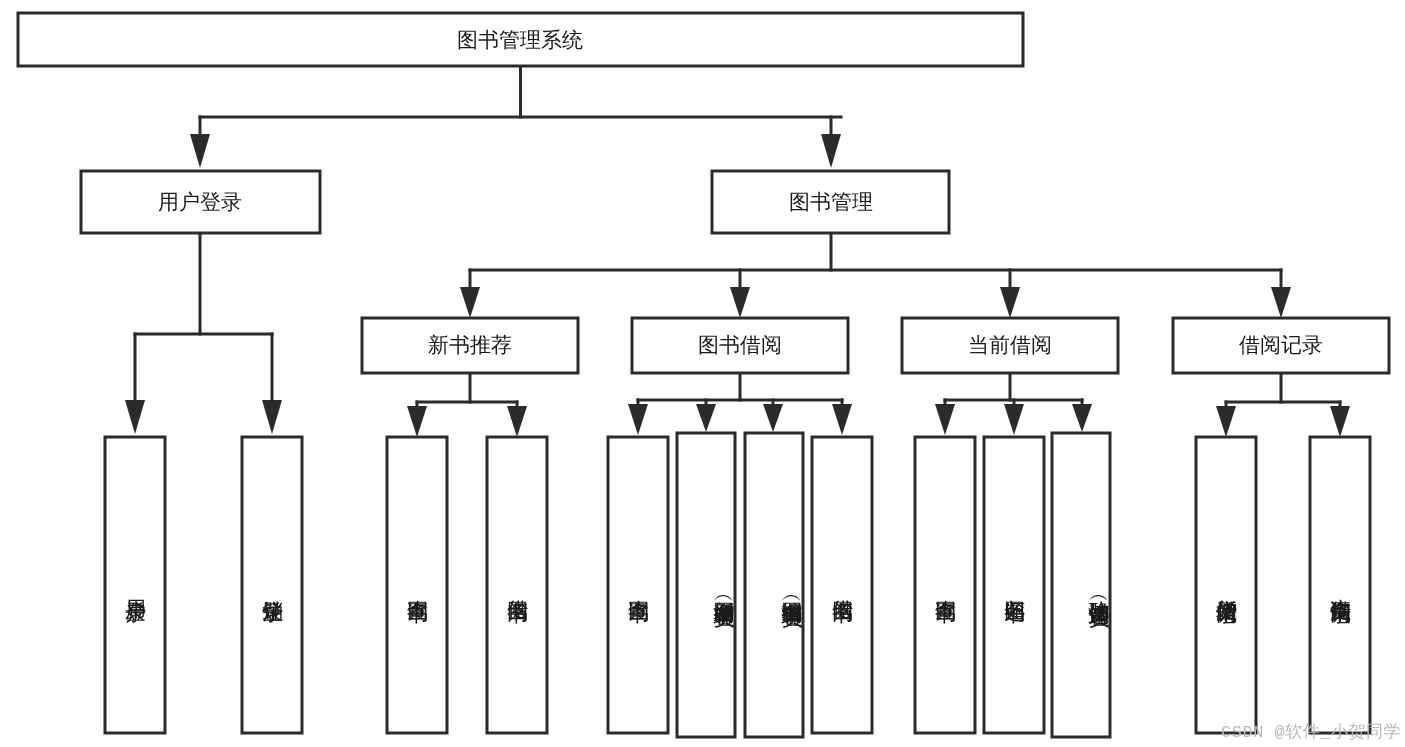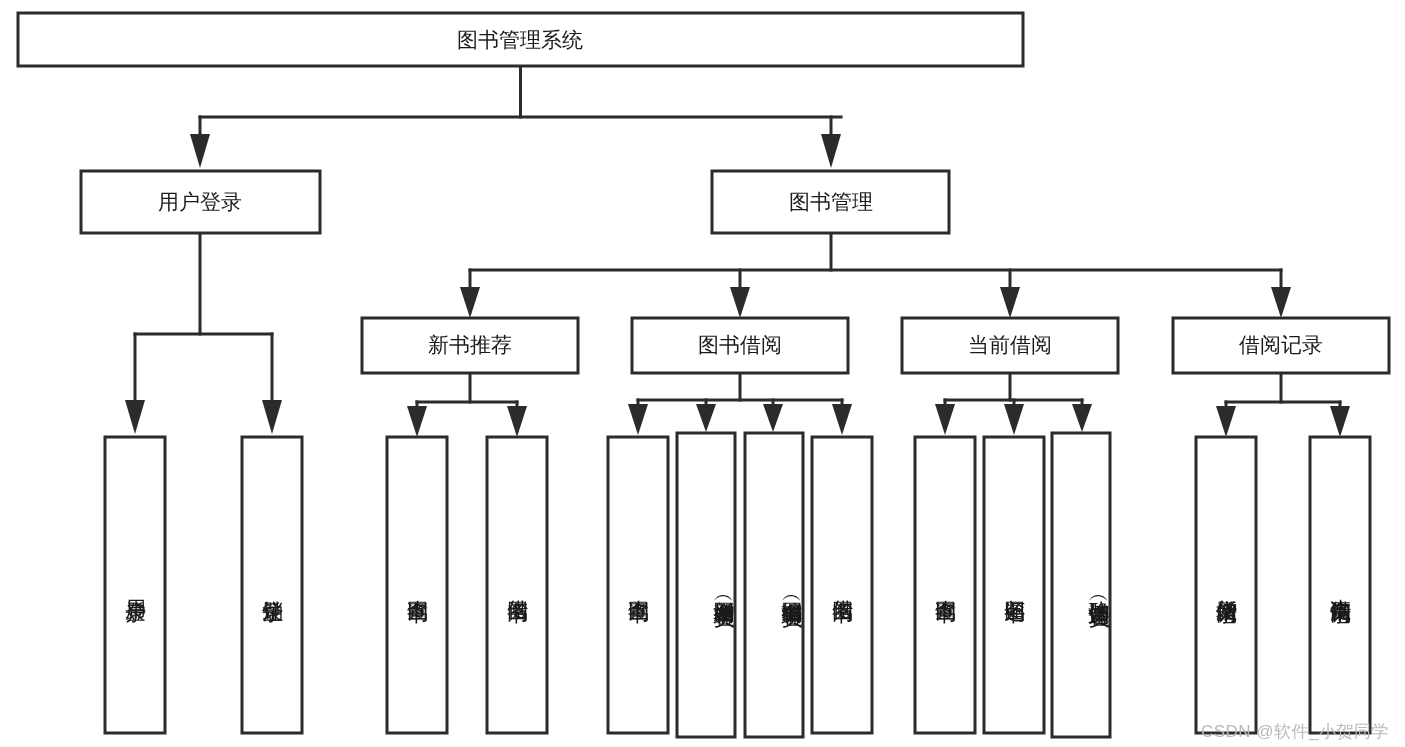--- a/index.html
+++ b/index.html
@@ -59,23 +59,23 @@
     text-orientation: upright;
     letter-spacing: 1px;
     white-space: nowrap;
     display: flex;
     align-items: center;
     justify-content: center;
     pointer-events: none;
   }
   .watermark {
     position: absolute;
-    right: 16px;
+    right: 4px;
     bottom: 4px;
-    font-family: Liberation Sans, sans-serif;
+    font-family: Liberation Mono, monospace;
     font-size: 17px;
     color: #b9b9b9;
     letter-spacing: 0.5px;
     white-space: nowrap;
   }
 </style>
 </head>
 <body>
 
 <div id="chart-root">

